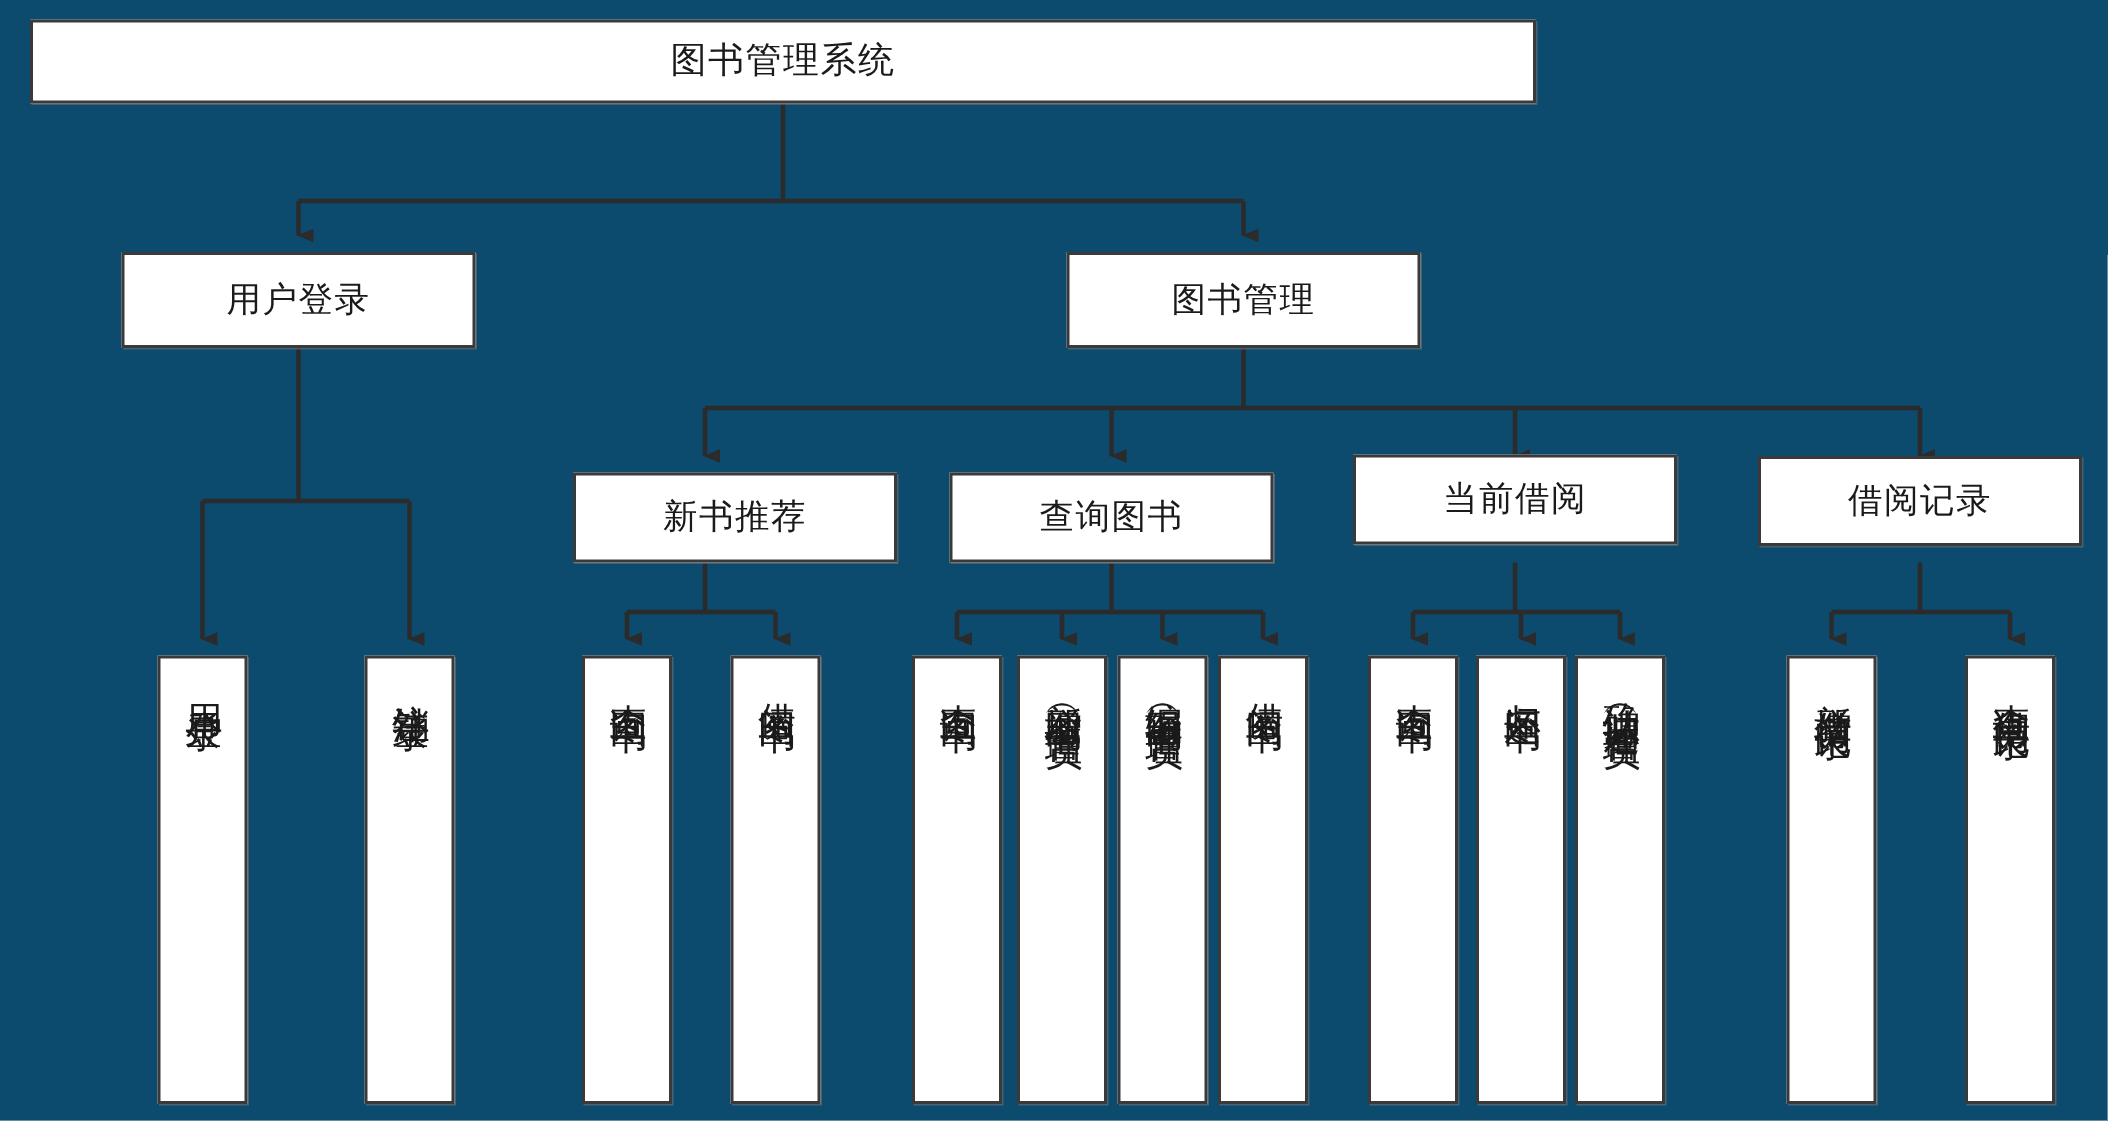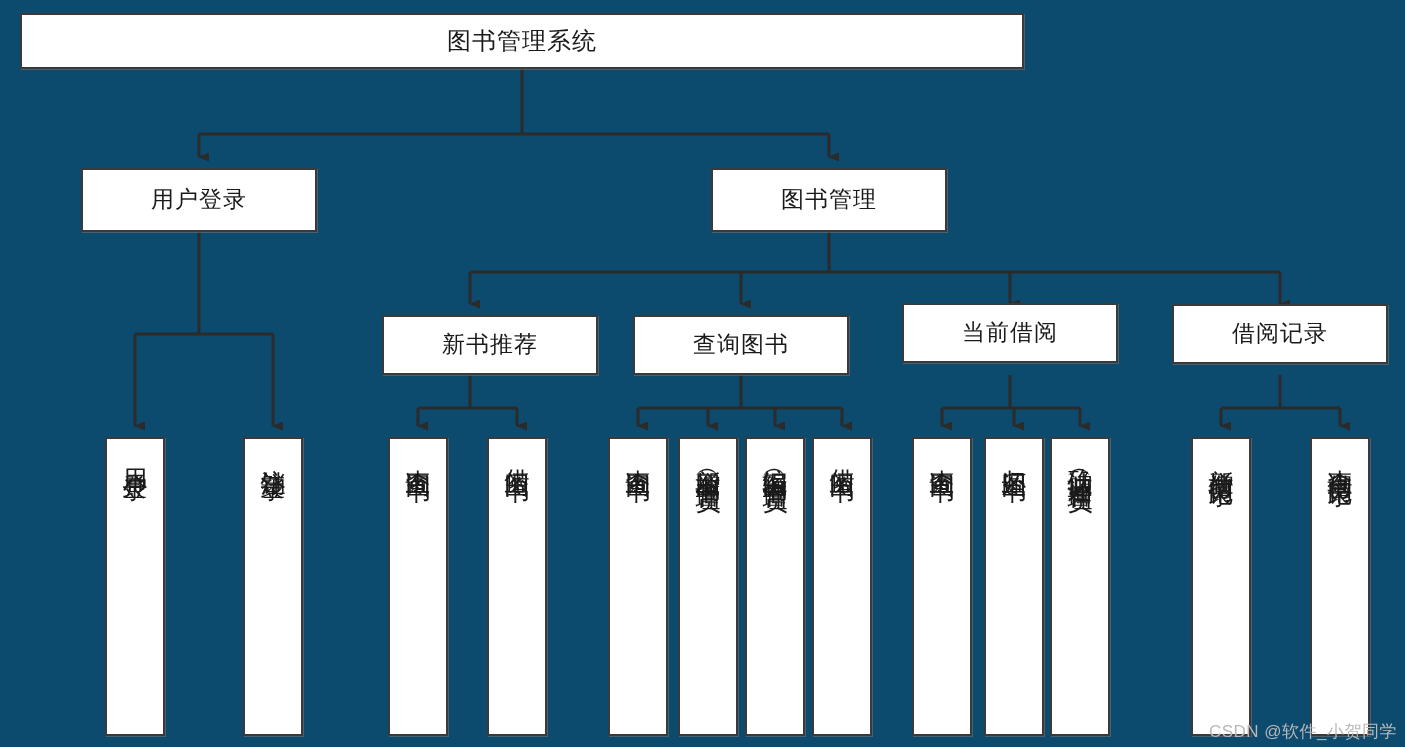--- a/index.html
+++ b/index.html
@@ -174,15 +174,14 @@
         <span class="node-label">确认归还（管理员）</span>
       </div>
       <div class="node vert" style="left: 1191px; top: 437px; width: 60px; height: 299px;">
         <span class="node-label">新增借阅记录</span>
       </div>
       <div class="node vert" style="left: 1310px; top: 437px; width: 60px; height: 299px;">
         <span class="node-label">查询借阅记录</span>
       </div>
     </div>
 
-  <div class="watermark">CSDN @软件_小贺同学</div>
 
 </div>
 
 </body></html>

